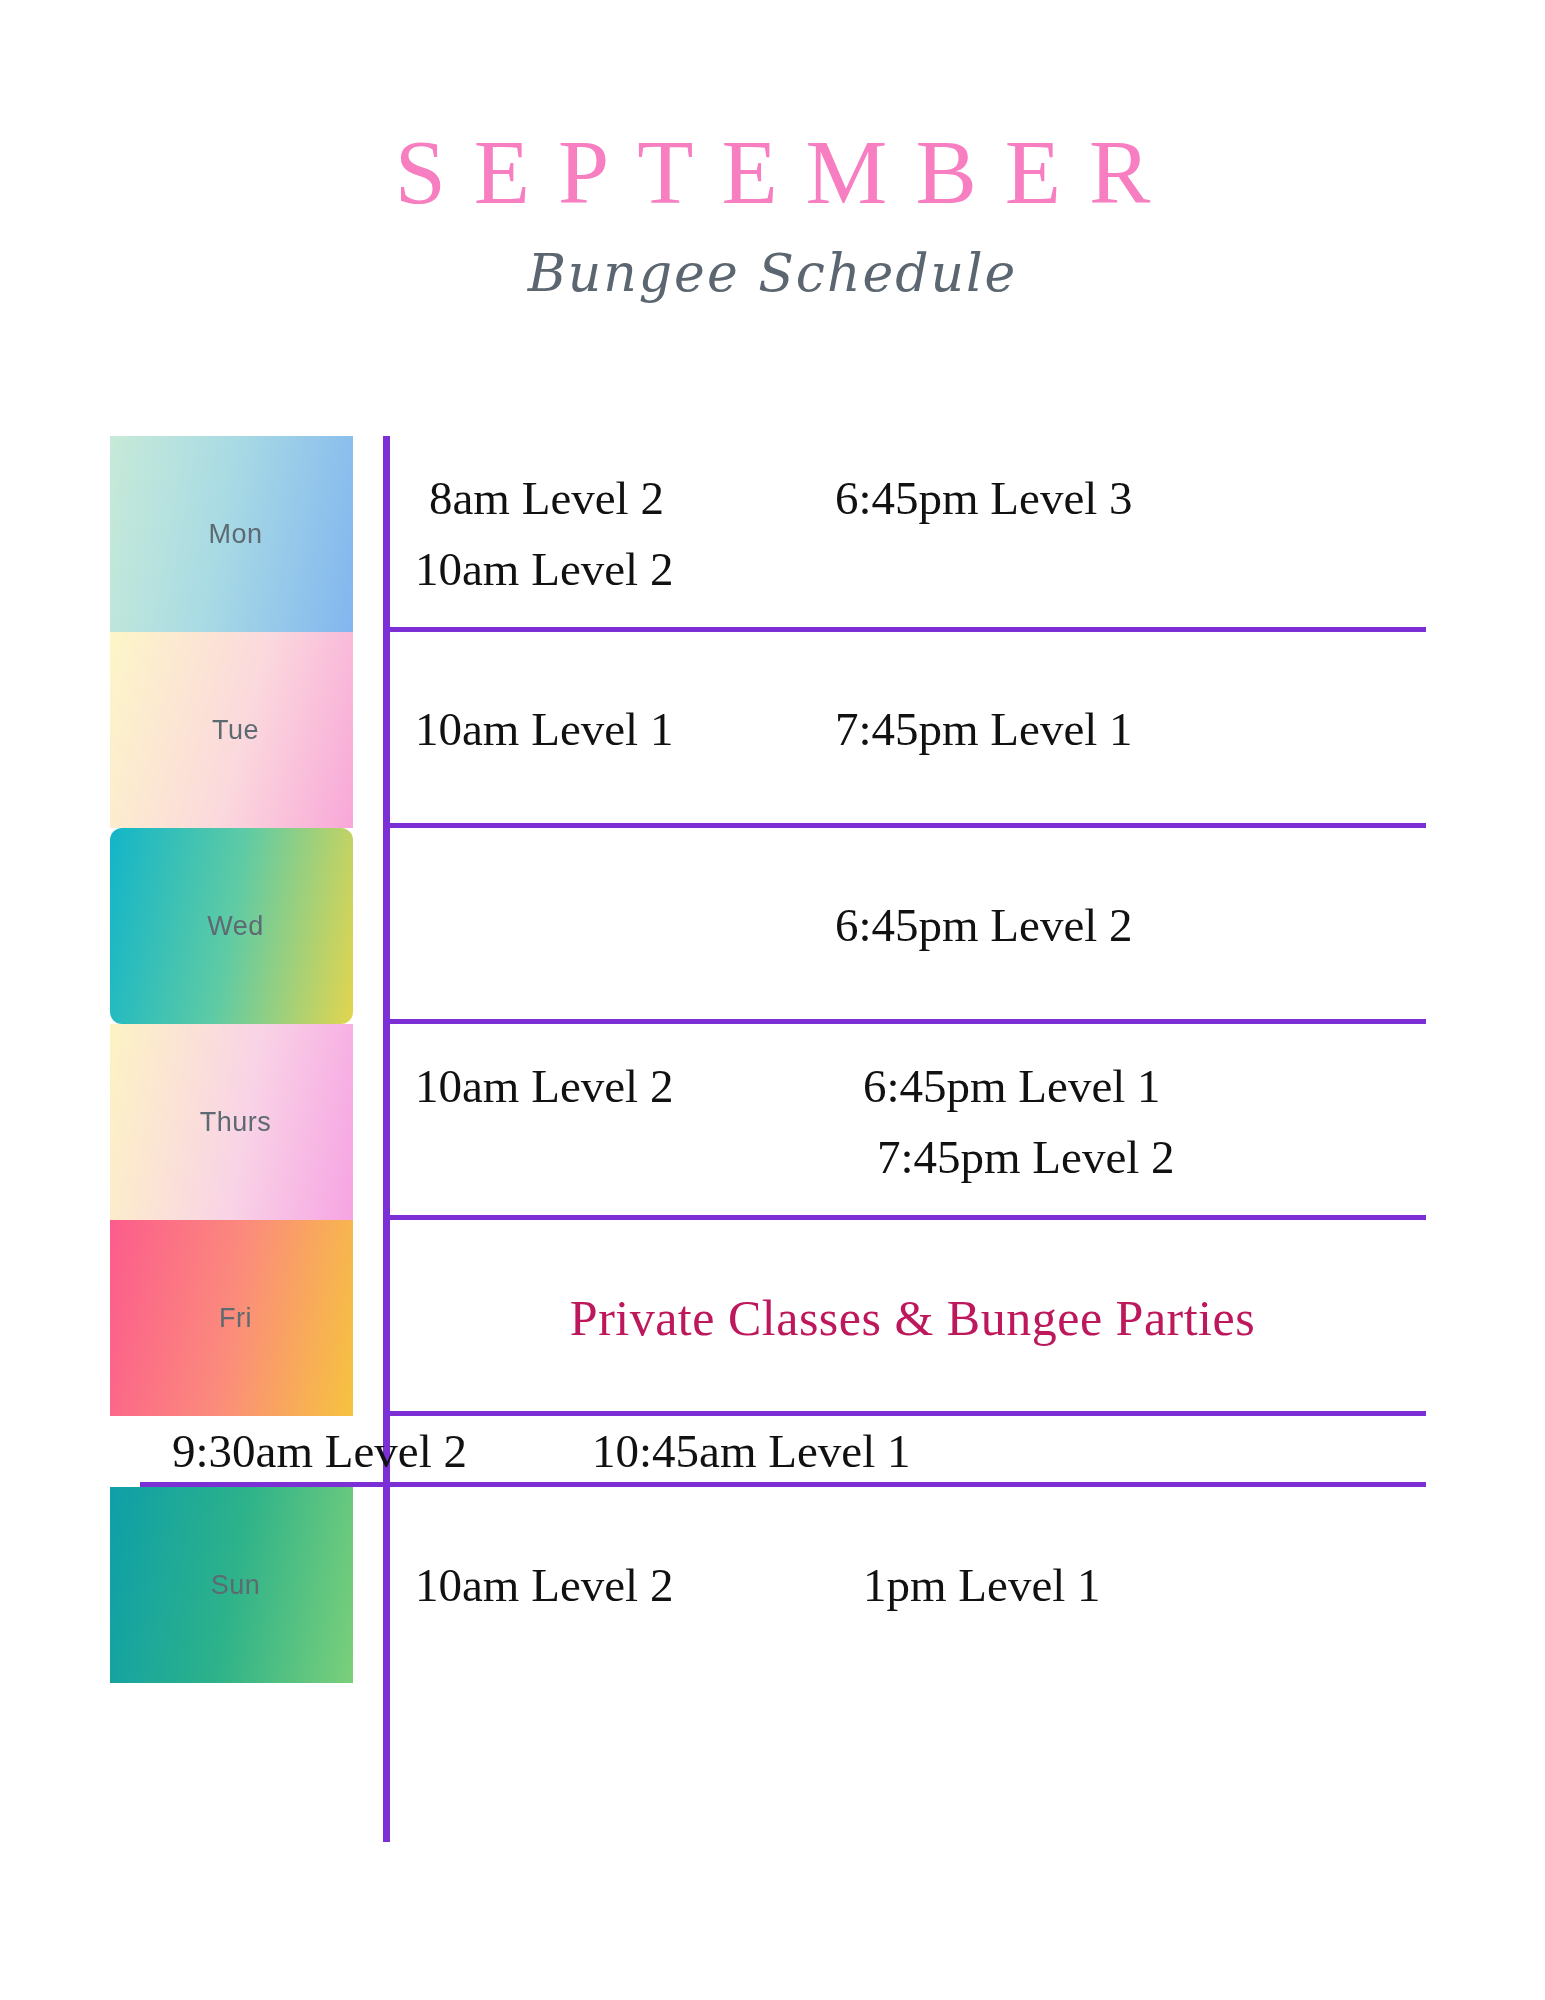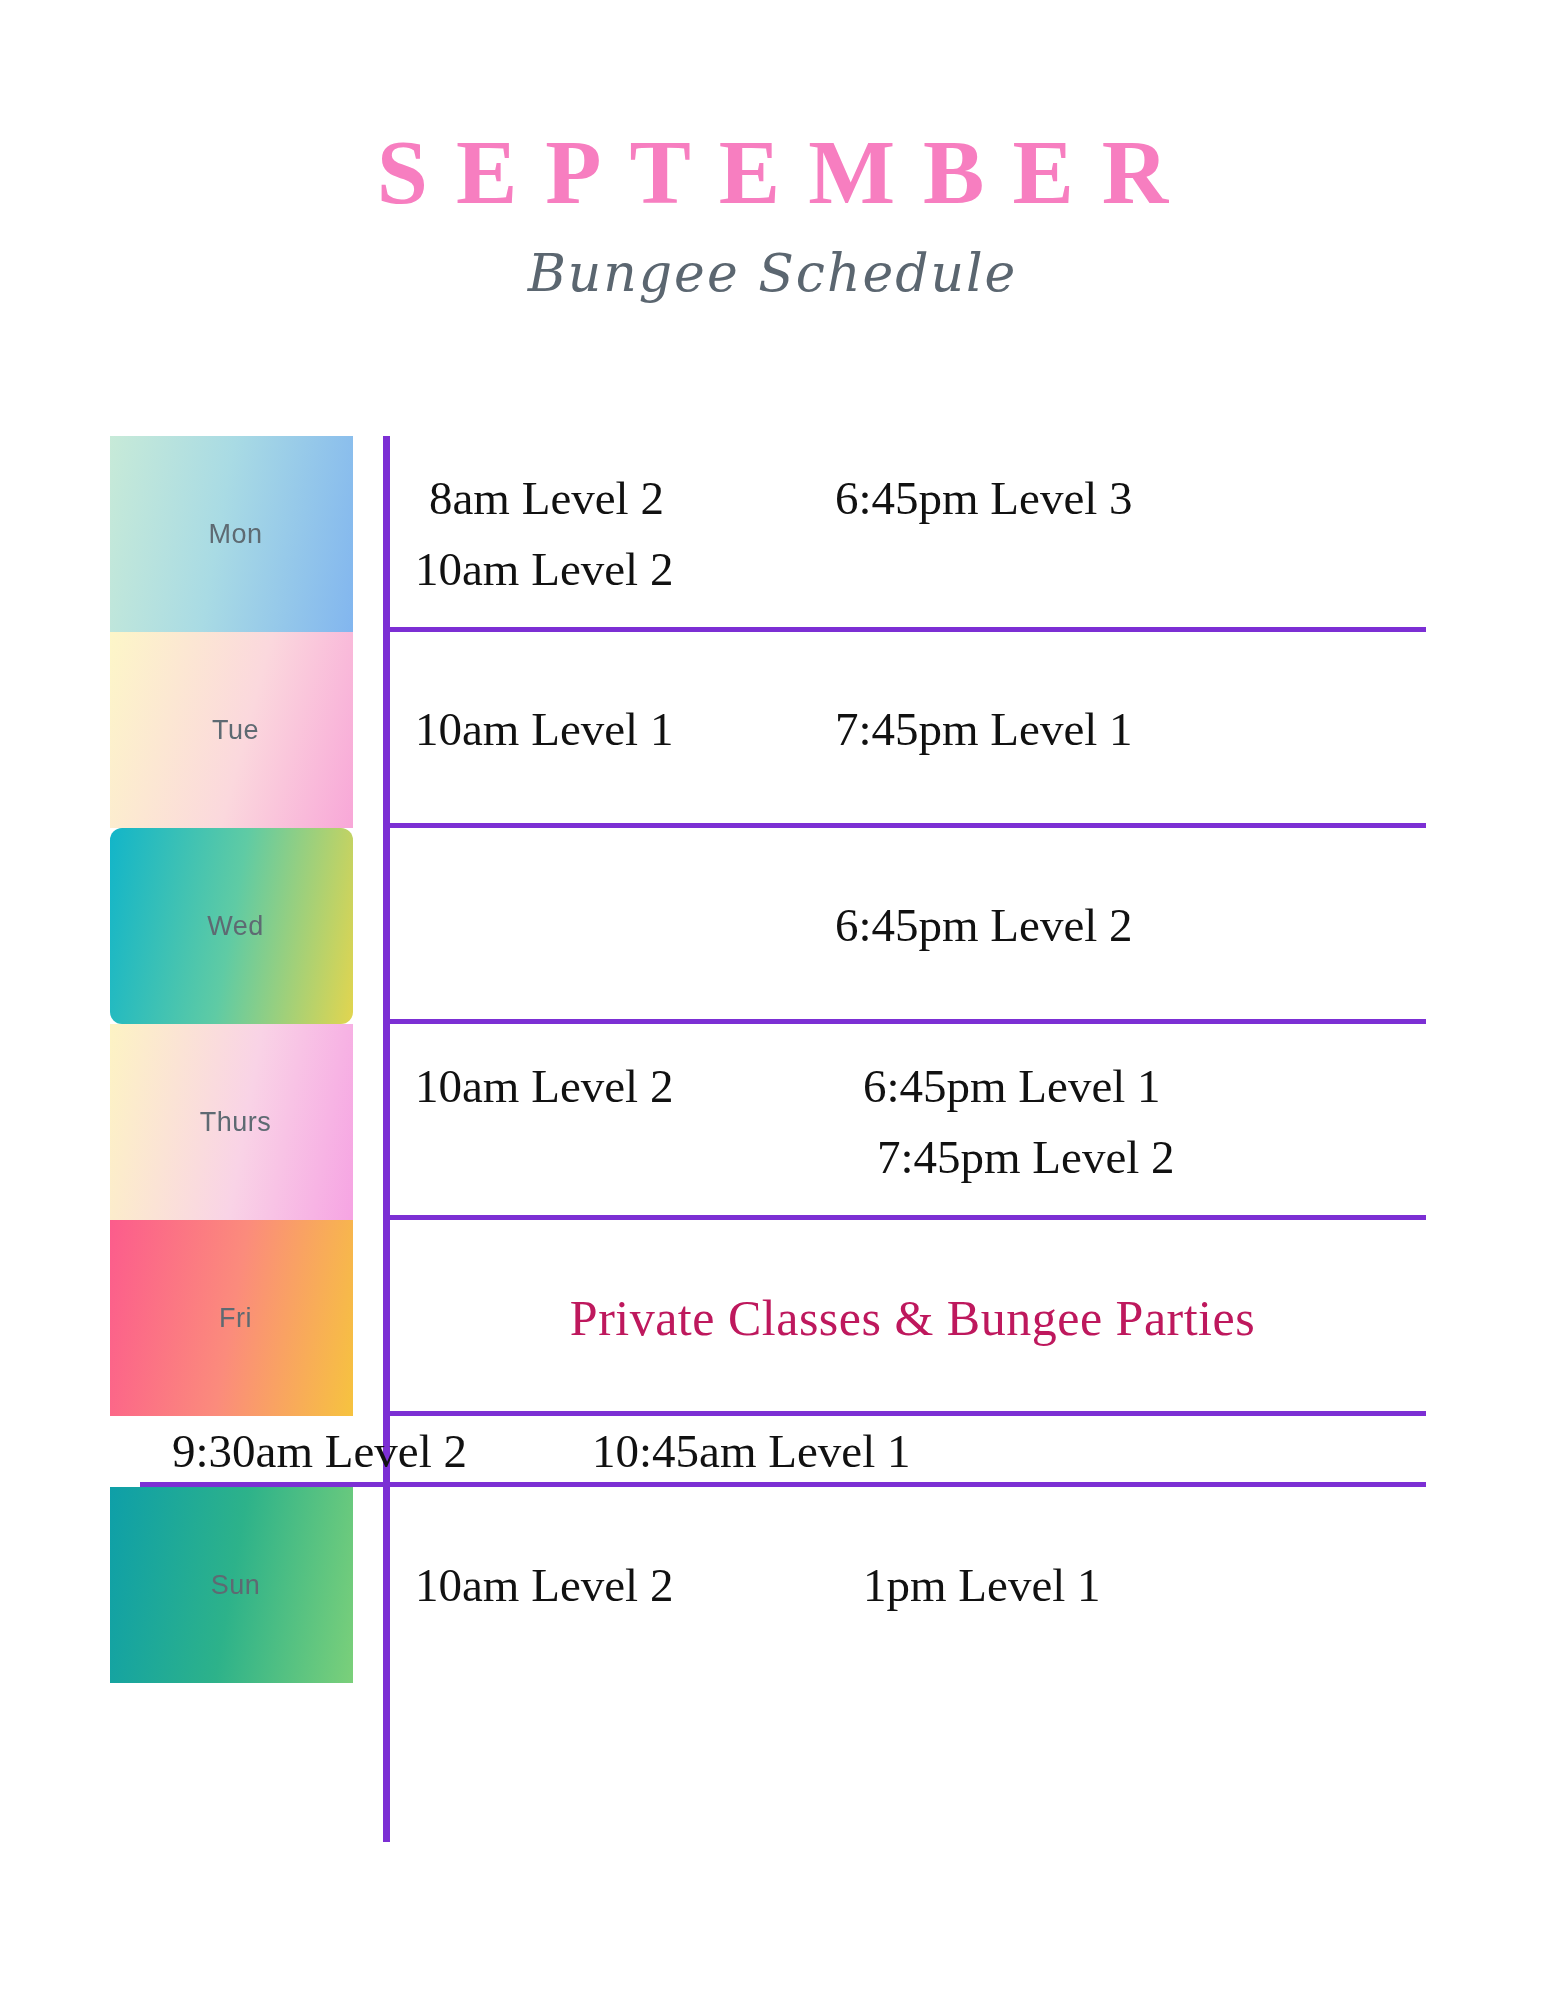--- a/index.html
+++ b/index.html
@@ -26,21 +26,21 @@
     position: absolute;
     top: 126px;
     left: 0;
     width: 100%;
     text-align: center;
     font-family: "Liberation Serif", serif;
     font-size: 92px;
     letter-spacing: 28px;
     text-indent: 28px;
     color: #f77ec0;
-    font-weight: 700;
+    font-weight: 400;
     line-height: 1;
   }
 
   .title-sub {
     position: absolute;
     top: 245px;
     left: 0;
     width: 100%;
     text-align: center;
     font-family: "DejaVu Serif", serif;

